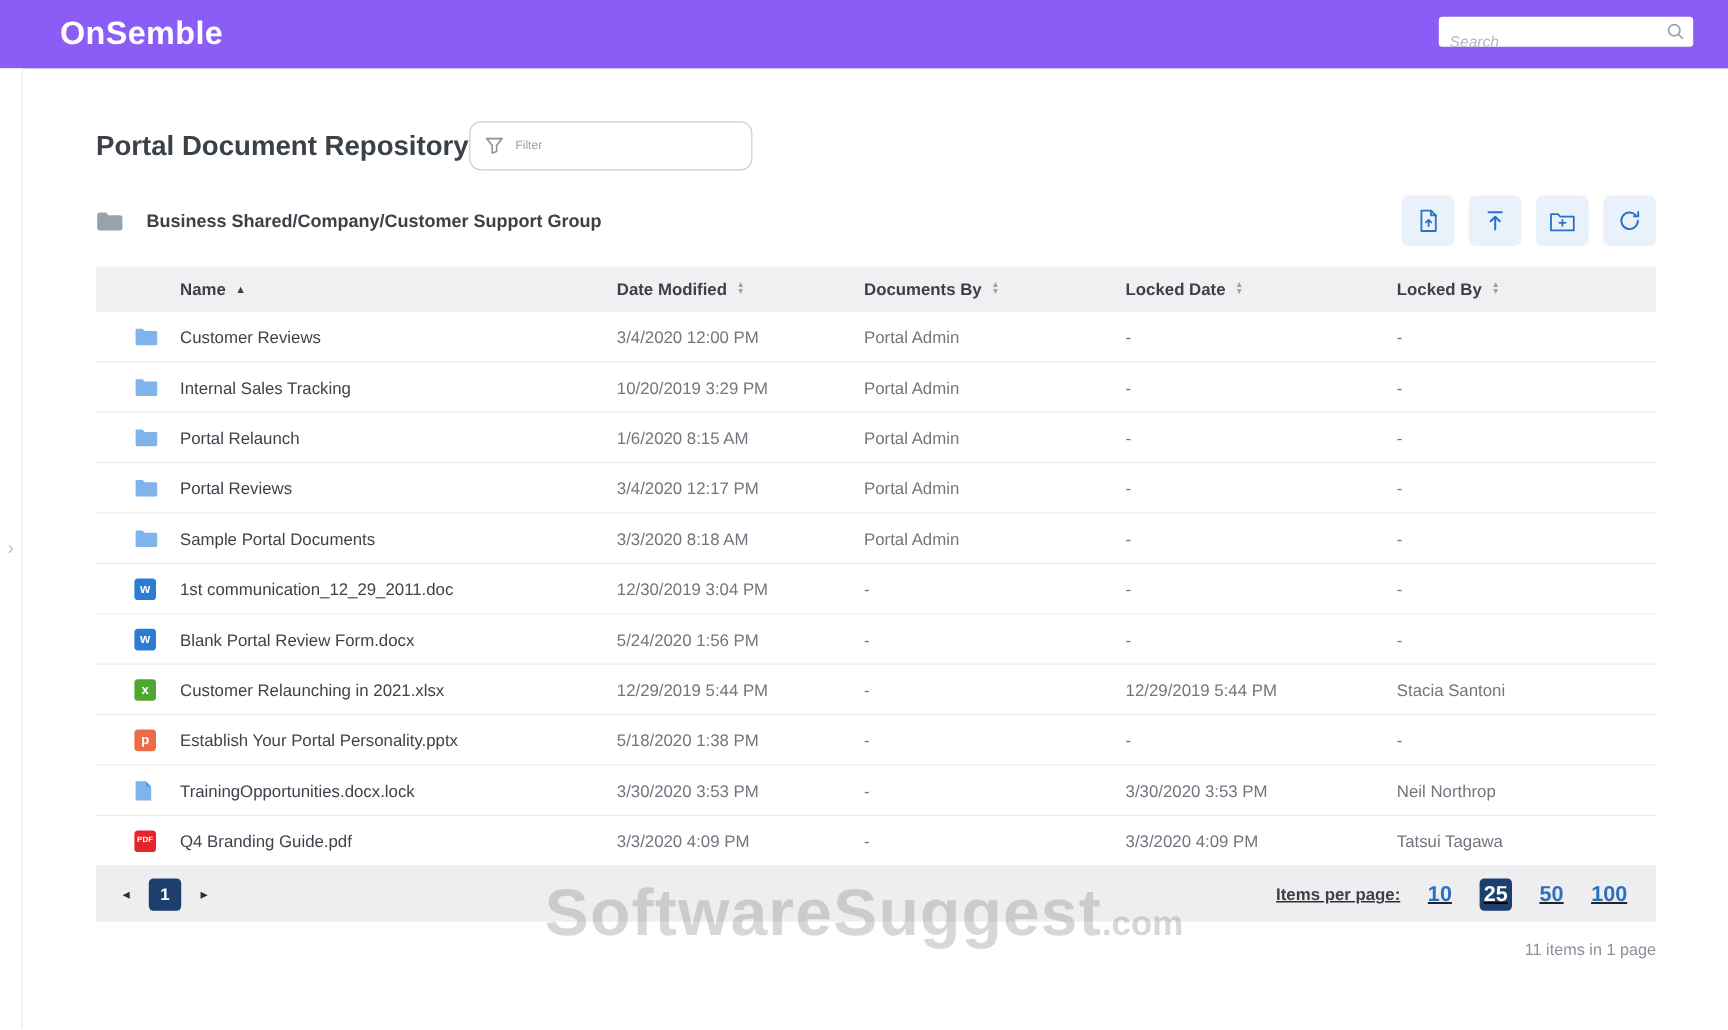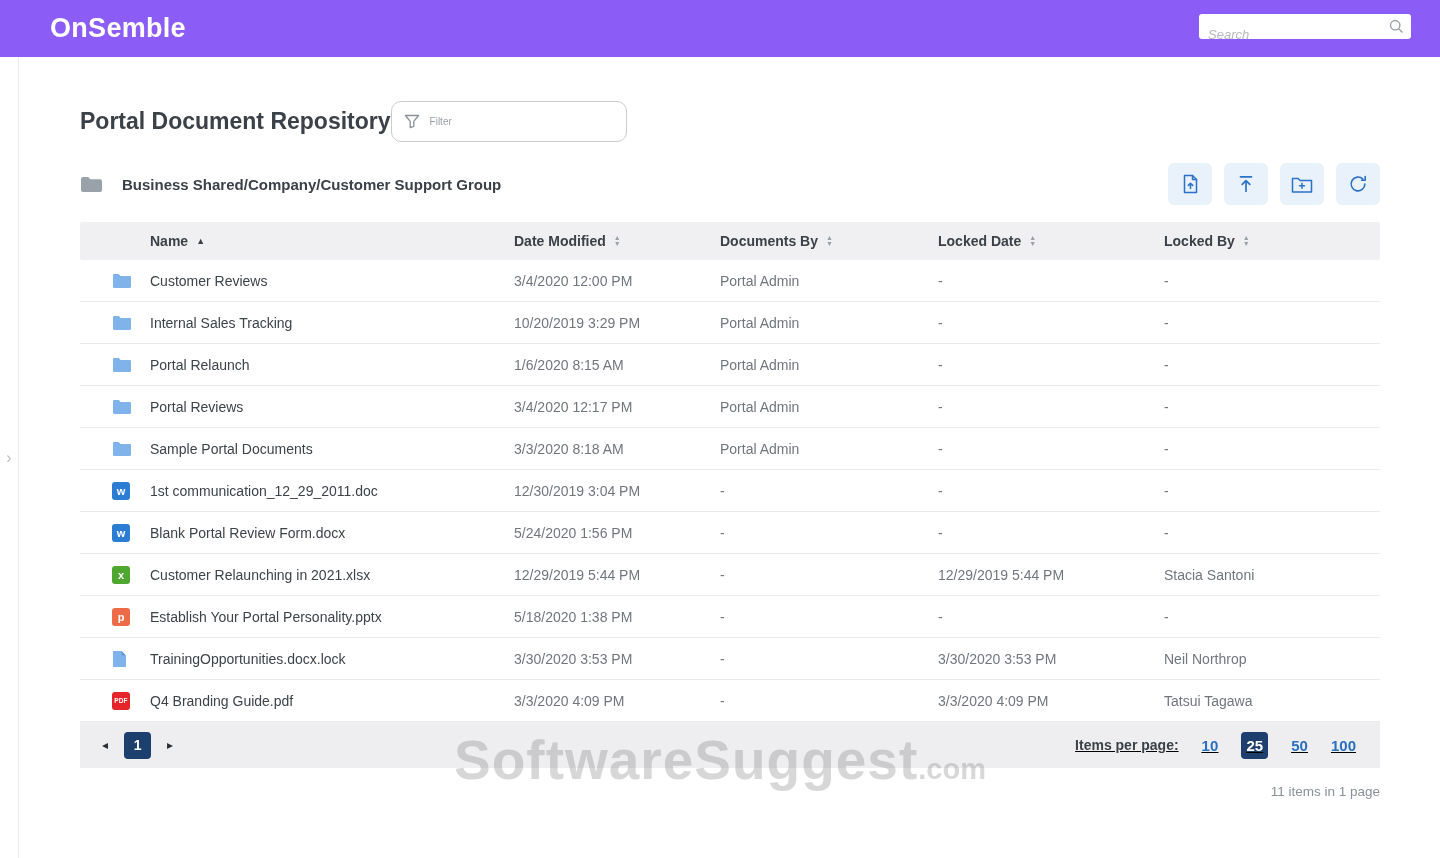--- a/index.html
+++ b/index.html
@@ -74,21 +74,21 @@
   }
   .pager { display:flex; align-items:center; gap:16px; }
   .pager-arrow { font-size:12px; color:#2b2f34; cursor:pointer; background:none; border:none; }
   .page-btn {
     min-width:27px; height:27px; background:#1c3f6e; color:#fff; border:none;
     border-radius:4px; display:flex; align-items:center; justify-content:center;
     font-size:14px; font-weight:700; cursor:pointer;
   }
   .per-page { display:flex; align-items:center; gap:23px;text-decoration:underline; }
   .per-page-label { font-size:14px; font-weight:700; color:#3b4148; }
-  .opt { color:#2a6fc0; font-size:15px; font-weight:700; cursor:pointer; }
+  .opt { color:#2a6fc0; font-size:18px; font-weight:700; cursor:pointer; }
   .opt.selected {
     background:#1c3f6e; color:#fff; min-width:27px; height:27px; border-radius:4px;
     display:flex; align-items:center; justify-content:center;
   }
   .summary { text-align:right; margin-top:16px; font-size:13.5px; color:#8a9099; }
   
   .watermark {
     position:absolute; left:50%; top:716px; transform:translateX(-50%);
     white-space:nowrap; font-weight:700; color:rgba(130,130,130,.32);
     pointer-events:none; z-index:5; display:flex; align-items:baseline;margin-top:12px;

